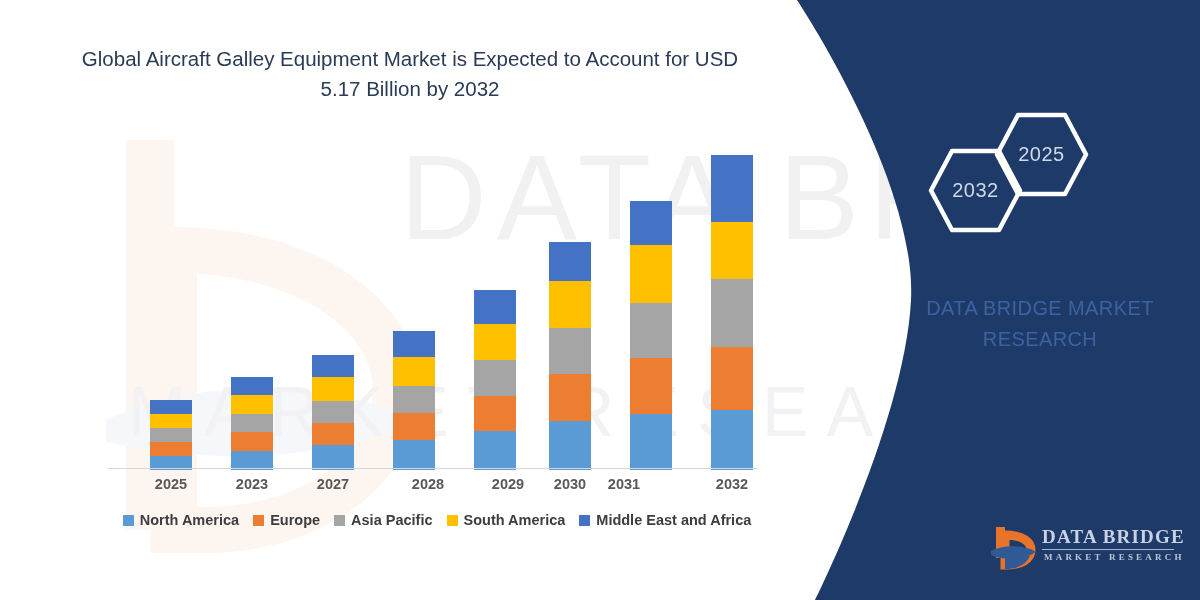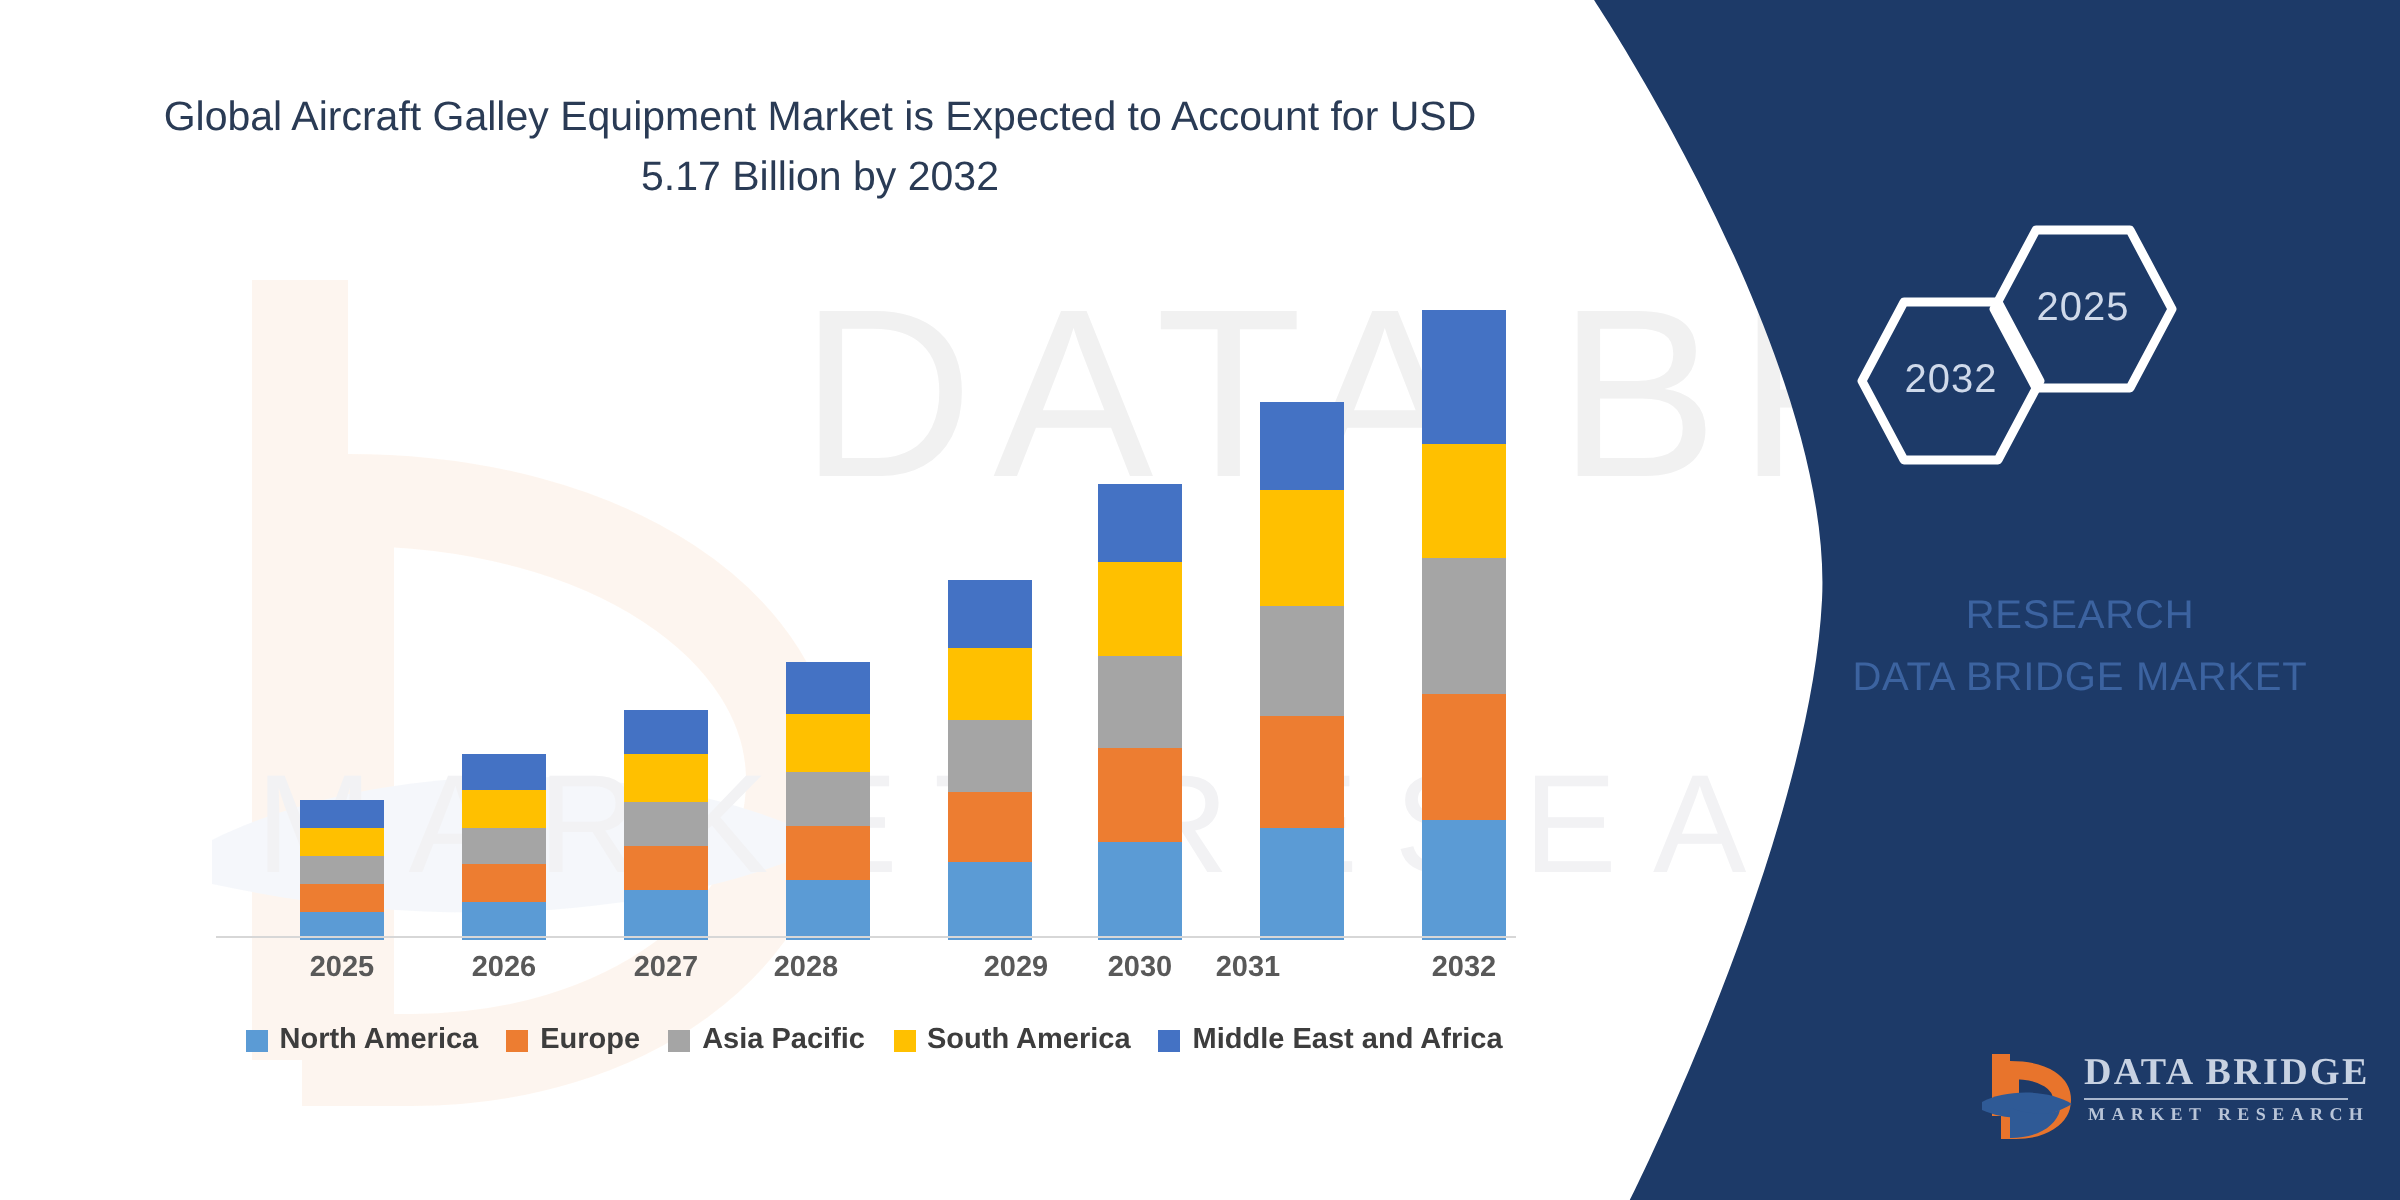--- a/index.html
+++ b/index.html
@@ -179,23 +179,23 @@
         <div class="bar" style="left: 601px; width: 42px;">
           <div class="seg" style="height: 60px; background: rgb(91, 155, 213);"></div>
           <div class="seg" style="height: 63px; background: rgb(237, 125, 49);"></div>
           <div class="seg" style="height: 68px; background: rgb(165, 165, 165);"></div>
           <div class="seg" style="height: 57px; background: rgb(255, 192, 0);"></div>
           <div class="seg" style="height: 67px; background: rgb(68, 114, 196);"></div>
         </div>
       </div>
     <div class="xlabels" id="xlabels">
         <div class="xlabel" style="left: 31px;">2025</div>
-        <div class="xlabel" style="left: 112px;">2026</div>
+        <div class="xlabel" style="left: 112px;">2023</div>
         <div class="xlabel" style="left: 193px;">2027</div>
-        <div class="xlabel" style="left: 263px;">2028</div>
+        <div class="xlabel" style="left: 288px;">2028</div>
         <div class="xlabel" style="left: 368px;">2029</div>
         <div class="xlabel" style="left: 430px;">2030</div>
         <div class="xlabel" style="left: 484px;">2031</div>
         <div class="xlabel" style="left: 592px;">2032</div>
       </div>
   </div>
 
   <div class="legend" id="legend">
       <div class="leg-item">
         <span class="leg-swatch" style="background: rgb(91, 155, 213);"></span>
@@ -236,22 +236,22 @@
 
     <div class="hex" style="left:66px; top:0px; width:95px; height:85px;">
       <svg viewBox="0 0 95 85" width="95" height="85" aria-hidden="true">
         <polygon points="24,3 71,3 92,42.5 71,82 24,82 3,42.5" fill="none" stroke="#ffffff" stroke-width="4.5" stroke-linejoin="round"></polygon>
       </svg>
       <div class="hex-label">2025</div>
     </div>
   </div>
 
   <div class="rp-brand">
+    <div>DATA BRIDGE MARKET</div>
     <div>RESEARCH</div>
-    <div>DATA BRIDGE MARKET</div>
   </div>
 
   <div class="logo">
     <svg width="48" height="50" viewBox="0 0 48 50" aria-hidden="true">
       <path d="M6 3 L6 34 L15 34 L15 3 Z" fill="#e8742c"></path>
       <path d="M15 11 C 33 11 41 18 41 26 C 41 35 31 41 18 41 L 15 41 Z" fill="none" stroke="#e8742c" stroke-width="9"></path>
       <path d="M1 27 C 12 21 33 20 46 28 C 33 36 14 37 1 31 Z" fill="#2f5a96"></path>
       <path d="M15 30 L15 45 C 29 45 38 39 40 31 C 33 34 24 33 15 30 Z" fill="#2f5a96"></path>
     </svg>
     <div class="logo-txt1">DATA BRIDGE</div>

